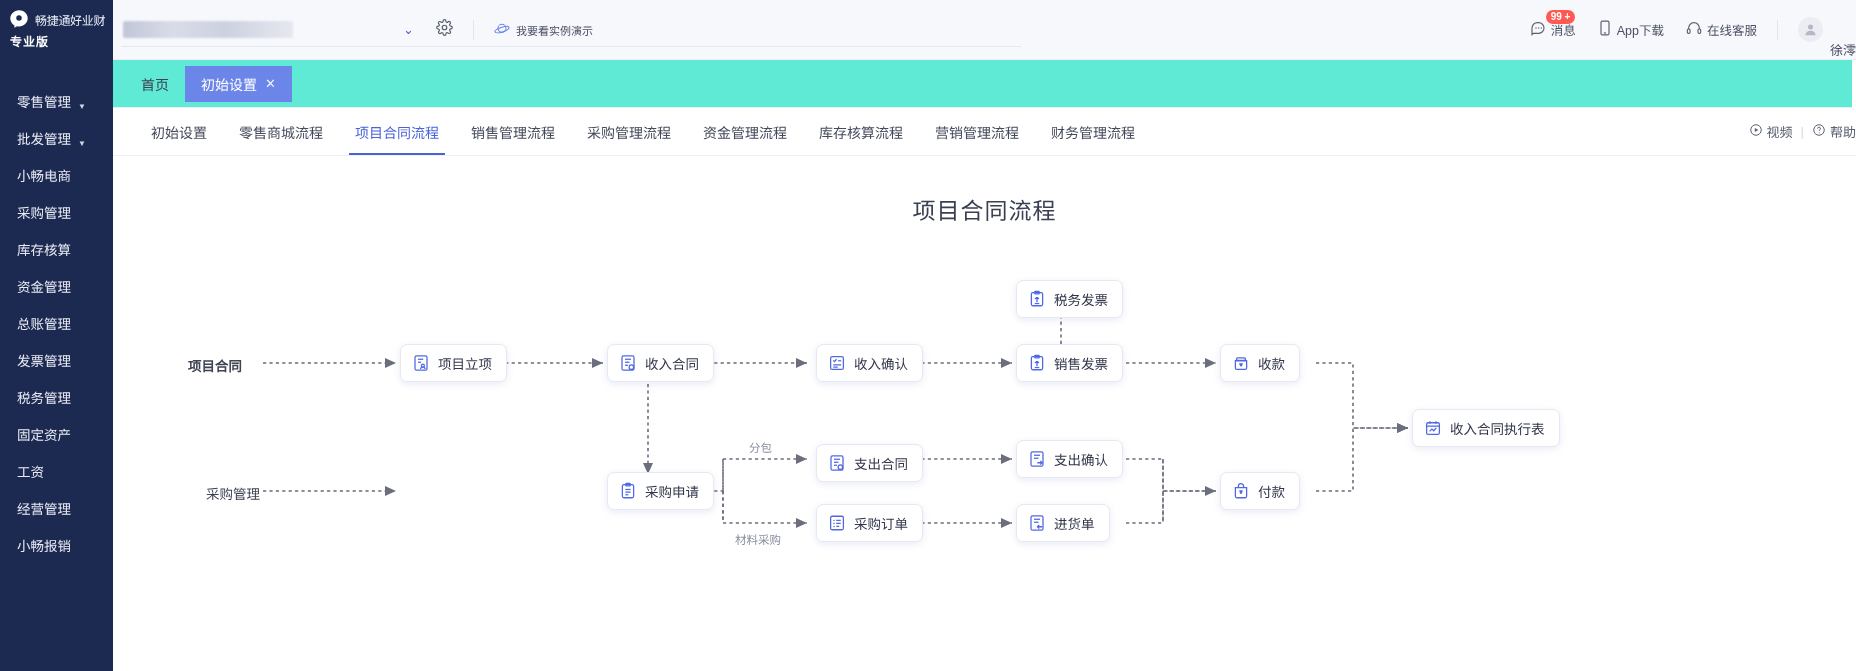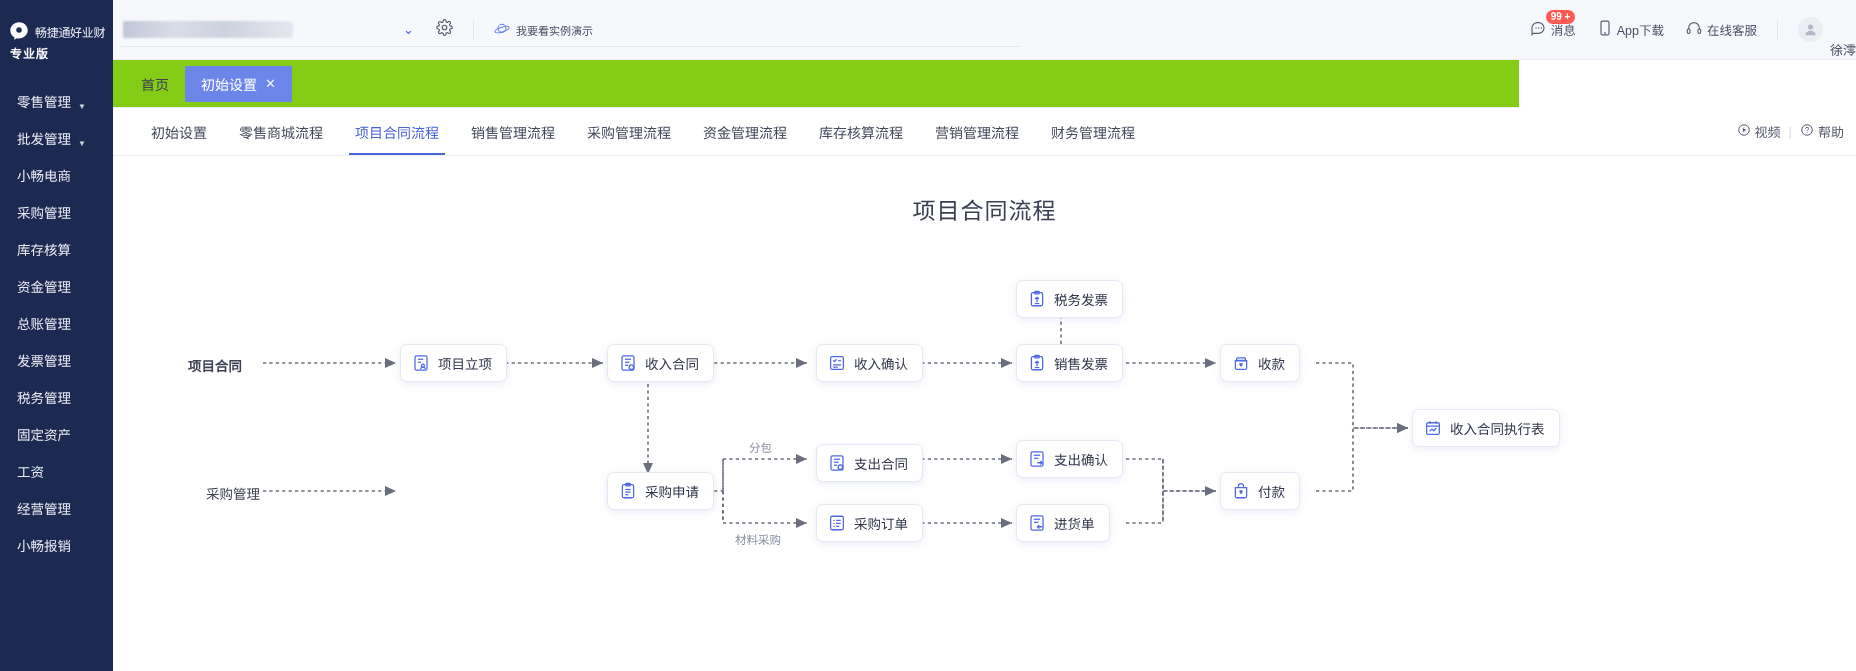--- a/index.html
+++ b/index.html
@@ -14,21 +14,21 @@
   #app { position: relative; width: 1856px; height: 671px; }
 
   
   .sidebar {
     position: absolute; left: 0; top: 0;
     width: 113px; height: 671px;
     background: #1c2a52;
     display: flex; flex-direction: column;
   }
   .logo-block {
-    height: 60px; padding: 20px 0 0 8px;
+    height: 60px; padding: 8px 0 0 8px;
     display: flex; flex-direction: column; gap: 2px;
   }
   .logo-row { display: flex; align-items: center; gap: 5px; }
   .logo-mark {
     width: 22px; height: 22px; flex: 0 0 22px;
     display: flex; align-items: center; justify-content: center;
   }
   .logo-text {
     color: #eceff7; font-size: 12px; letter-spacing: -0.3px;
     white-space: nowrap; overflow: hidden; max-width: 74px;
@@ -91,22 +91,22 @@
     align-items: center; justify-content: center;
   }
   .user-name {
     color: #4a4f63; font-size: 13px; margin-left: 7px;
     white-space: nowrap; overflow: hidden; max-width: 30px; margin-top: 40px;
   }
 
   
   .tabstrip {
     position: absolute; left: 113px; top: 60px;
-    width: 1406px; height: 48px;
-    background: #84cc16; border-bottom: 1px solid #ebedf3;
+    width: 1739px; height: 48px;
+    background: #5eead4; border-bottom: 1px solid #ebedf3;
     display: flex; align-items: center; padding-left: 12px; gap: 0;
   }
   .wtab {
     height: 36px; padding: 0 16px; display: flex; align-items: center;
     gap: 8px; font-size: 14px; color: #3f4354; cursor: pointer;
   }
   .wtab.active { background: #6b85e8; color: #fff; }
   .wtab-close { font-size: 13px; opacity: .9; }
 
   
@@ -121,21 +121,21 @@
     padding: 0 16px; height: 47px; display: flex; align-items: center;
     position: relative; white-space: nowrap;
   }
   .stab.active { color: #4b63d8; }
   .stab.active::after {
     content: ""; position: absolute; left: 10px; right: 10px; bottom: 0;
     height: 2px; background: #4b63d8;
   }
   .subtabs-right {
     margin-left: auto; display: flex; align-items: center;
-    gap: 8px; font-size: 13px; color: #5a5f70; padding-right: 12px;
+    gap: 8px; font-size: 13px; color: #5a5f70; padding-right: 0;
   }
   .srt-item { display: flex; align-items: center; gap: 4px; cursor: pointer; white-space: nowrap; }
   .srt-div { color: #d8dae3; }
 
   
   .canvas {
     position: absolute; left: 113px; top: 156px;
     width: 1743px; height: 515px; background: #fff;
     overflow: hidden;
   }

